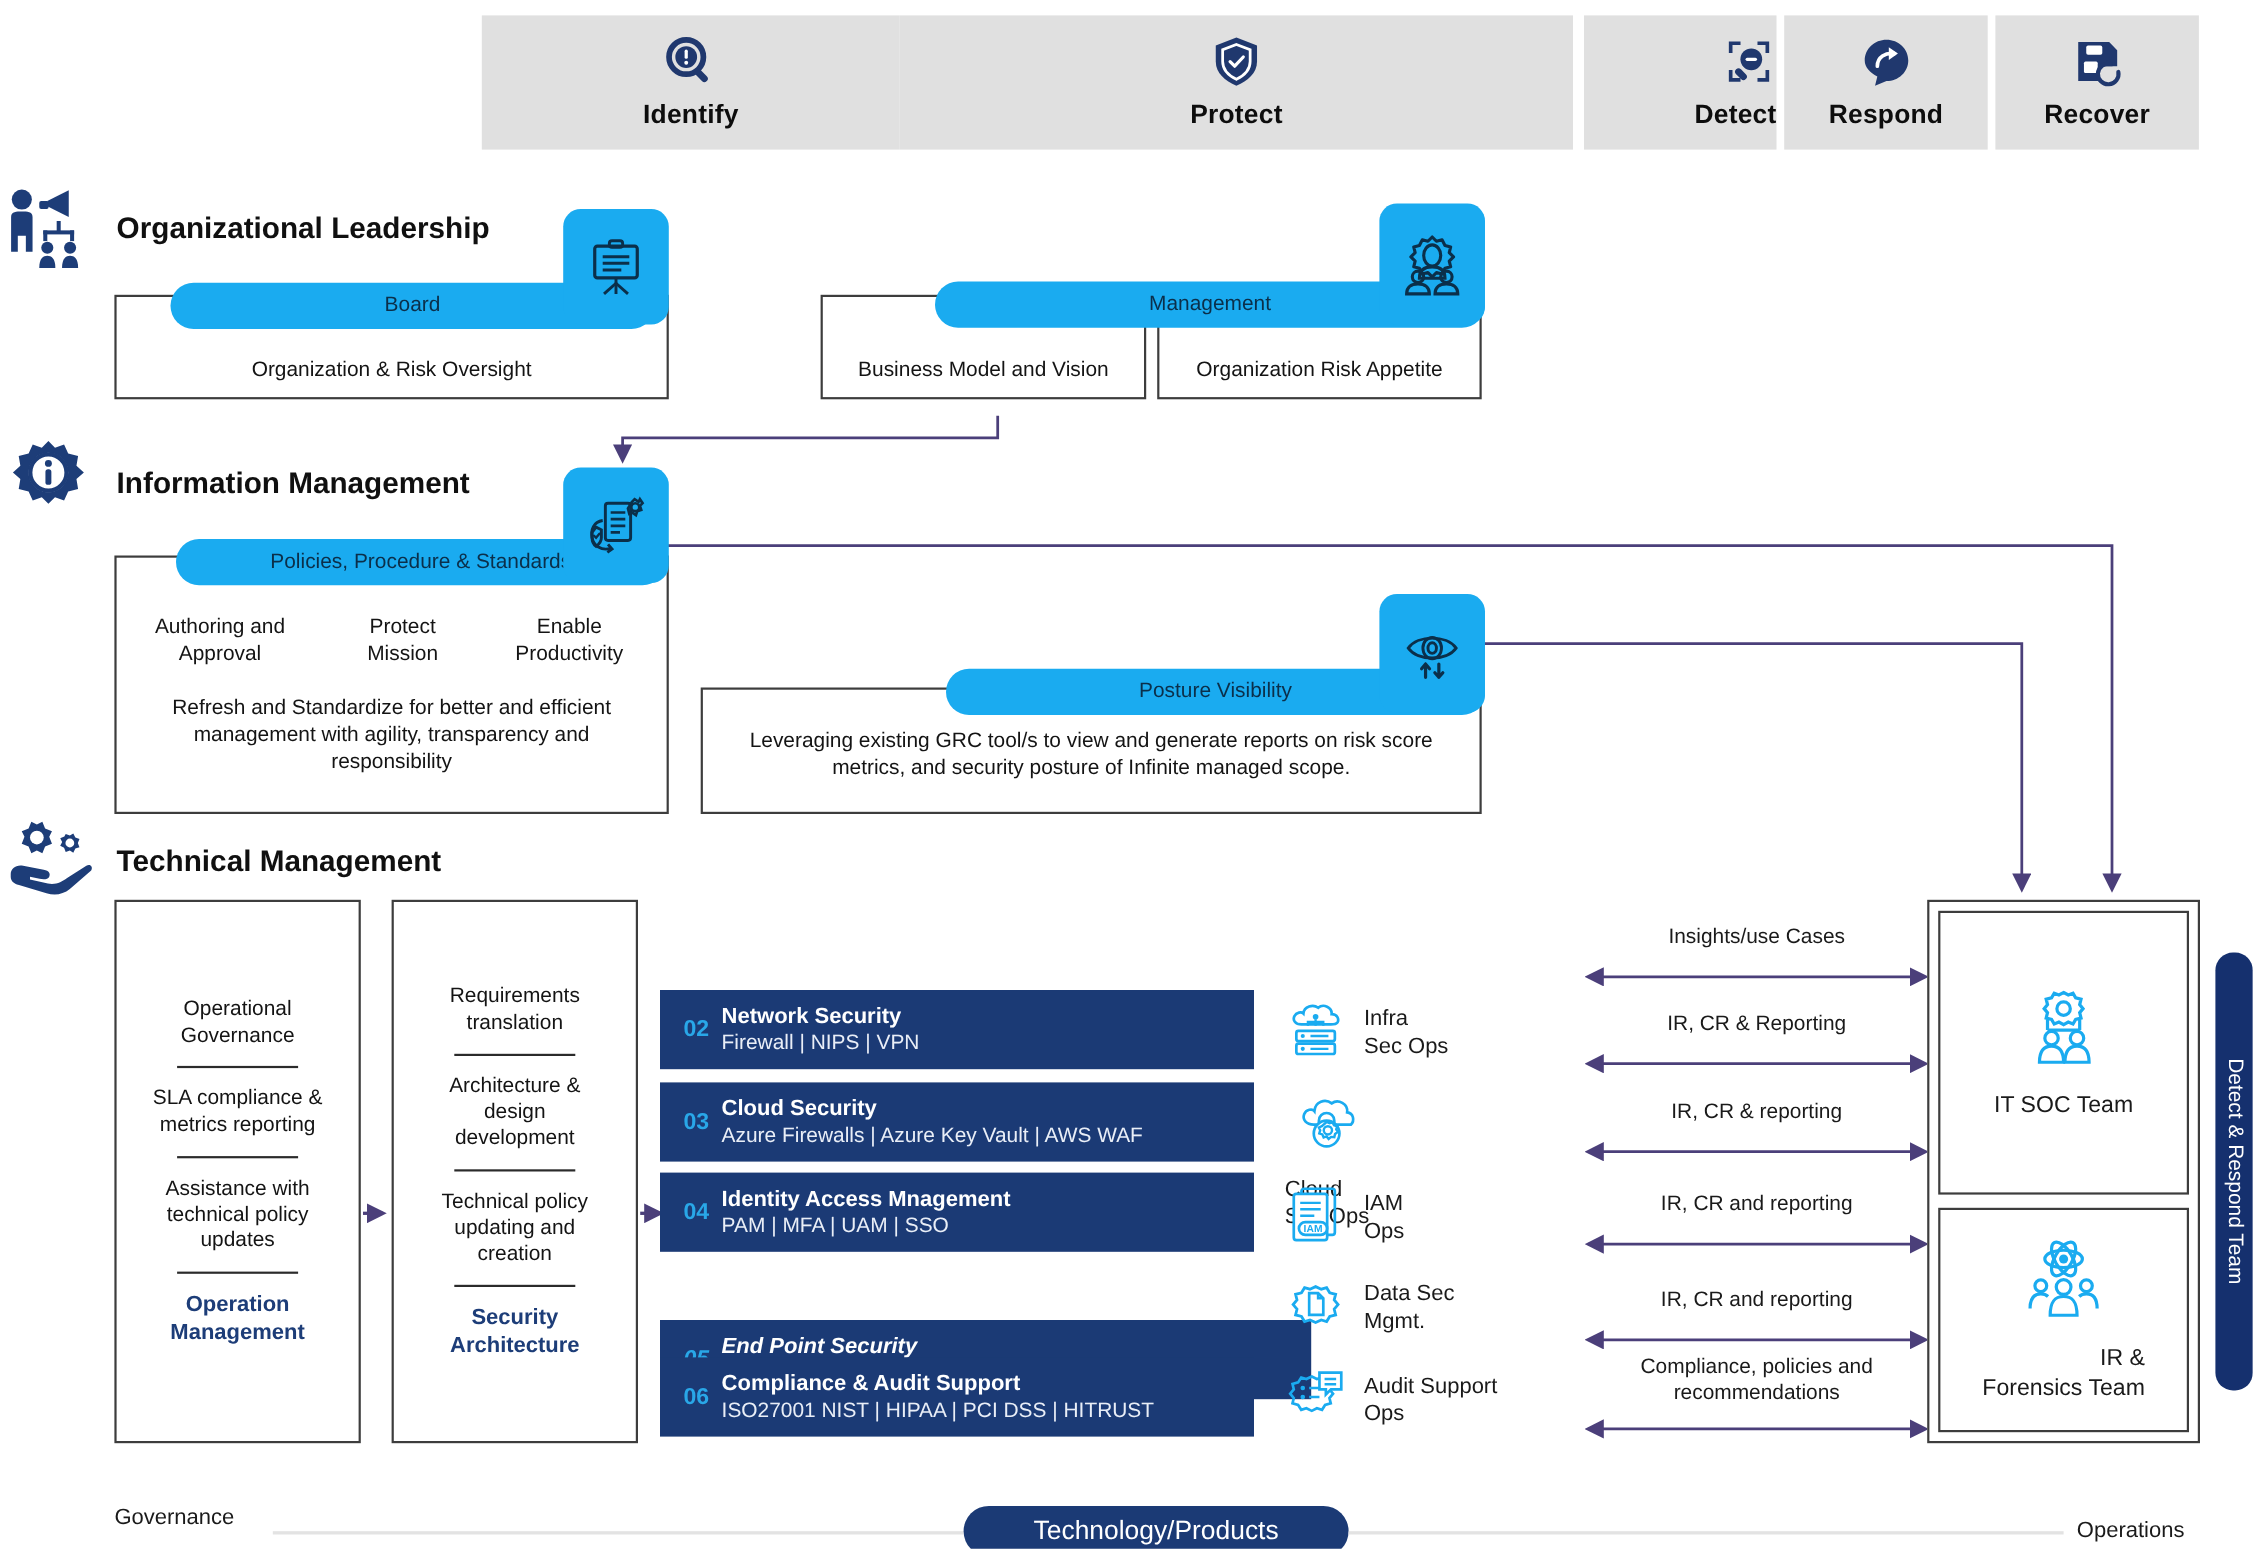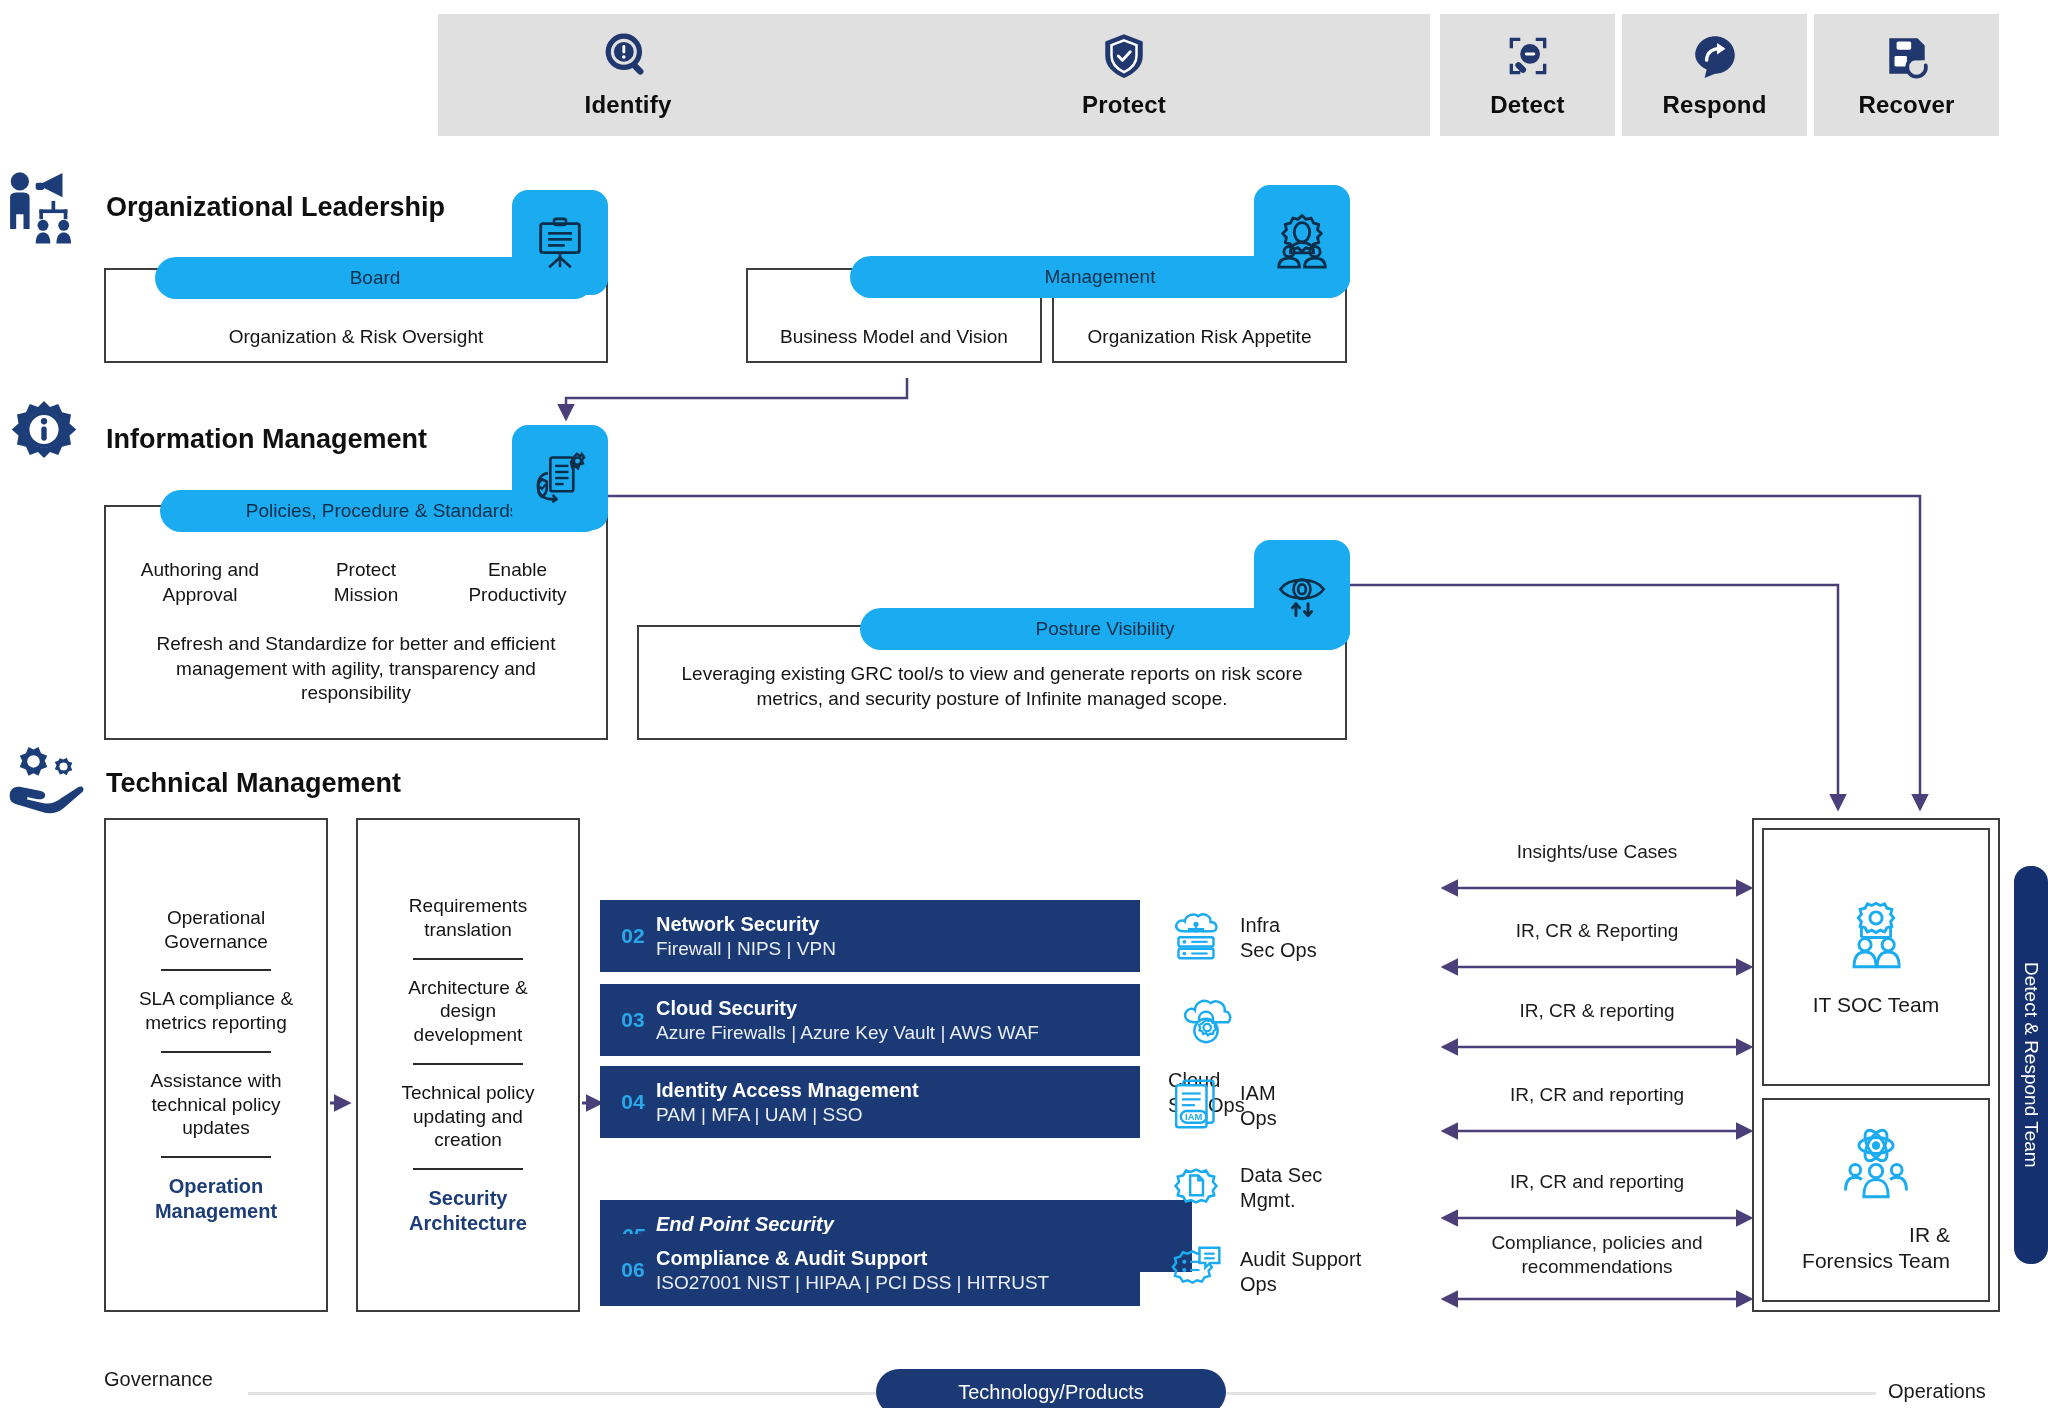--- a/index.html
+++ b/index.html
@@ -124,21 +124,21 @@
     writing-mode: vertical-rl; text-orientation: mixed; white-space: nowrap;
   }
 
   
   .foot-lbl { position: absolute; font-size: 20px; color: #1a1a1a; }
   .foot-line { position: absolute; height: 3px; background: #e3e3e3; }
   .foot-pill {
     position: absolute; background: #1b3a75; border-radius: 30px;
     display: flex; align-items: center; justify-content: center;
   }
-  .foot-pill span { color: #fff; font-size: 20px; }
+  .foot-pill span { color: #fff; font-size: 24px; }
 
   svg.layer { position: absolute; left: 0; top: 0; pointer-events: none; }
 </style>
 </head>
 <body>
 
 <div id="stage">
 
   <svg class="layer" width="2048" height="1408">
     <defs>
@@ -187,21 +187,21 @@
     <span>
       <svg width="50" height="50" viewBox="0 0 48 48">
         <path d="M24 3 L42 10 V24 C42 34 34 41 24 45 C14 41 6 34 6 24 V10 Z" fill="#20386e"></path>
         <path d="M24 9 L36 13.6 V24 C36 31 30.5 36.4 24 39.5 C17.5 36.4 12 31 12 24 V13.6 Z" fill="none" stroke="#fff" stroke-width="2.4"></path>
         <path d="M18.5 24 L22.5 28 L30 20" fill="none" stroke="#fff" stroke-width="2.8" stroke-linecap="round" stroke-linejoin="round"></path>
       </svg>
     </span>
     <span class="lbl">Protect</span>
   </div>
 
-  <div class="nist-tab" style="left:1440px; top:14px; width:175px; height:122px;">
+  <div class="nist-tab" style="left:1440px; top:14px; width:175px; height:122px;align-items:flex-end;">
     <span>
       <svg width="50" height="50" viewBox="0 0 48 48">
         <path d="M8 15 V8 H15 M33 8 H40 V15 M40 33 V40 H33 M15 40 H8 V33" fill="none" stroke="#20386e" stroke-width="3.2" stroke-linecap="square"></path>
         <circle cx="26" cy="22" r="9.5" fill="#20386e"></circle>
         <rect x="21" y="20.6" width="10" height="2.8" fill="#fff" rx="1.4"></rect>
         <rect x="14" y="29" width="6" height="12" rx="3" fill="#20386e" transform="rotate(-45 17 35)"></rect>
       </svg>
     </span>
     <span class="lbl">Detect</span>
   </div>

